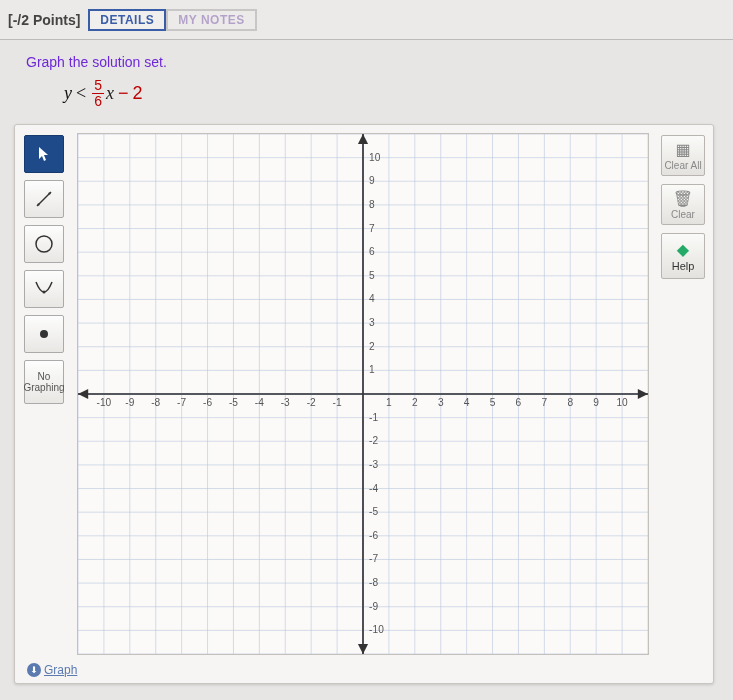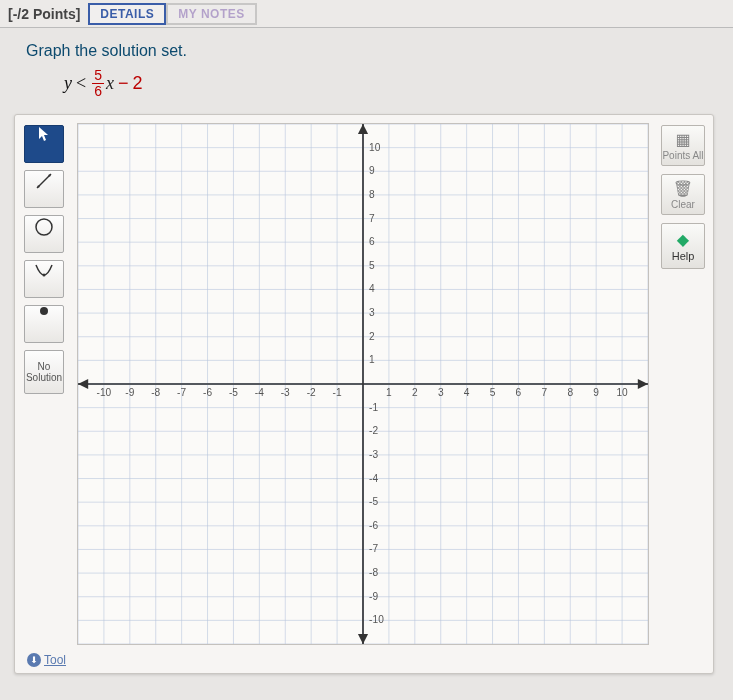--- a/index.html
+++ b/index.html
@@ -7,21 +7,21 @@
     font-family: Arial, Helvetica, sans-serif;
     background: #e8e6e4;
     width: 733px;
     height: 700px;
     overflow: hidden;
     color: #333;
   }
   .header-bar {
     display: flex;
     align-items: center;
-    height: 28px;
+    height: 40px;
     border-bottom: 1px solid #bbb;
     background: #eceae8;
   }
   .points {
     font-weight: bold;
     font-size: 14px;
     padding: 0 8px;
     color: #444;
   }
   .tab-btn {
@@ -30,21 +30,21 @@
     font-weight: bold;
     font-size: 12px;
     padding: 2px 10px;
     background: #f1efee;
     letter-spacing: 0.5px;
     cursor: pointer;
   }
   .question-area {
     padding: 14px 22px 6px 26px;
   }
-  .q-title { font-size: 16px; color: #0c4a6e; }
+  .q-title { font-size: 14px; color: #6d28d9; }
   .equation {
     font-family: "Times New Roman", serif;
     font-style: italic;
     font-size: 18px;
     color: #111;
     margin: 8px 0 6px 38px;
     display: flex;
     align-items: center;
   }
   .frac {
@@ -80,20 +80,21 @@
     gap: 7px;
     align-items: center;
   }
   .tool-btn {
     width: 40px;
     height: 38px;
     border: 1px solid #aaa;
     border-radius: 2px;
     background: linear-gradient(#fdfdfd,#e9e7e4);
     display: flex;
+    align-items: center;
     justify-content: center;
     cursor: pointer;
     font-size: 18px;
     color: #333;
   }
   .tool-btn.active {
     background: #1e4a8a;
     color: #fff;
     border-color: #173b6f;
   }
@@ -210,21 +211,21 @@
           <circle cx="11" cy="14" r="1.5" fill="#333"></circle>
         </svg>
     </div>
     <div class="tool-btn">
       <svg width="10" height="10" viewBox="0 0 10 10">
           <circle cx="5" cy="5" r="4" fill="#333"></circle>
         </svg>
     </div>
     <div class="tool-btn tall">
       <span>No</span>
-      <span>Solution</span>
+      <span>Graphing</span>
     </div>
   </div>
 
   <div class="canvas-wrap">
     <svg class="grid" id="gridsvg" viewBox="0 0 560 520" preserveAspectRatio="none">
         <line x1="0" y1="0" x2="0" y2="520" stroke="#b9c6de" stroke-width="0.6"></line>
         <line x1="25.454545454545457" y1="0" x2="25.454545454545457" y2="520" stroke="#b9c6de" stroke-width="0.6"></line>
         <line x1="50.909090909090914" y1="0" x2="50.909090909090914" y2="520" stroke="#b9c6de" stroke-width="0.6"></line>
         <line x1="76.36363636363636" y1="0" x2="76.36363636363636" y2="520" stroke="#b9c6de" stroke-width="0.6"></line>
         <line x1="101.81818181818183" y1="0" x2="101.81818181818183" y2="520" stroke="#b9c6de" stroke-width="0.6"></line>
@@ -314,26 +315,26 @@
         <text class="tick-label" x="286" y="97.5454545454545" text-anchor="start">7</text>
         <text class="tick-label" x="286" y="73.90909090909088" text-anchor="start">8</text>
         <text class="tick-label" x="286" y="50.27272727272731" text-anchor="start">9</text>
         <text class="tick-label" x="286" y="26.636363636363626" text-anchor="start">10</text>
       </svg>
   </div>
 
   <div class="right-tools">
     <div class="right-btn">
       <span class="ico">▦</span>
-      <span>Points All</span>
+      <span>Clear All</span>
     </div>
     <div class="right-btn">
       <span class="ico">🗑</span>
       <span>Clear</span>
     </div>
     <div class="right-btn fill">
       <span class="ico" style="color:#2a6">◆</span>
       <span>Help</span>
     </div>
   </div>
 
-  <a class="help-link">Tool</a>
+  <a class="help-link">Graph</a>
 </div>
 
 </body></html>

